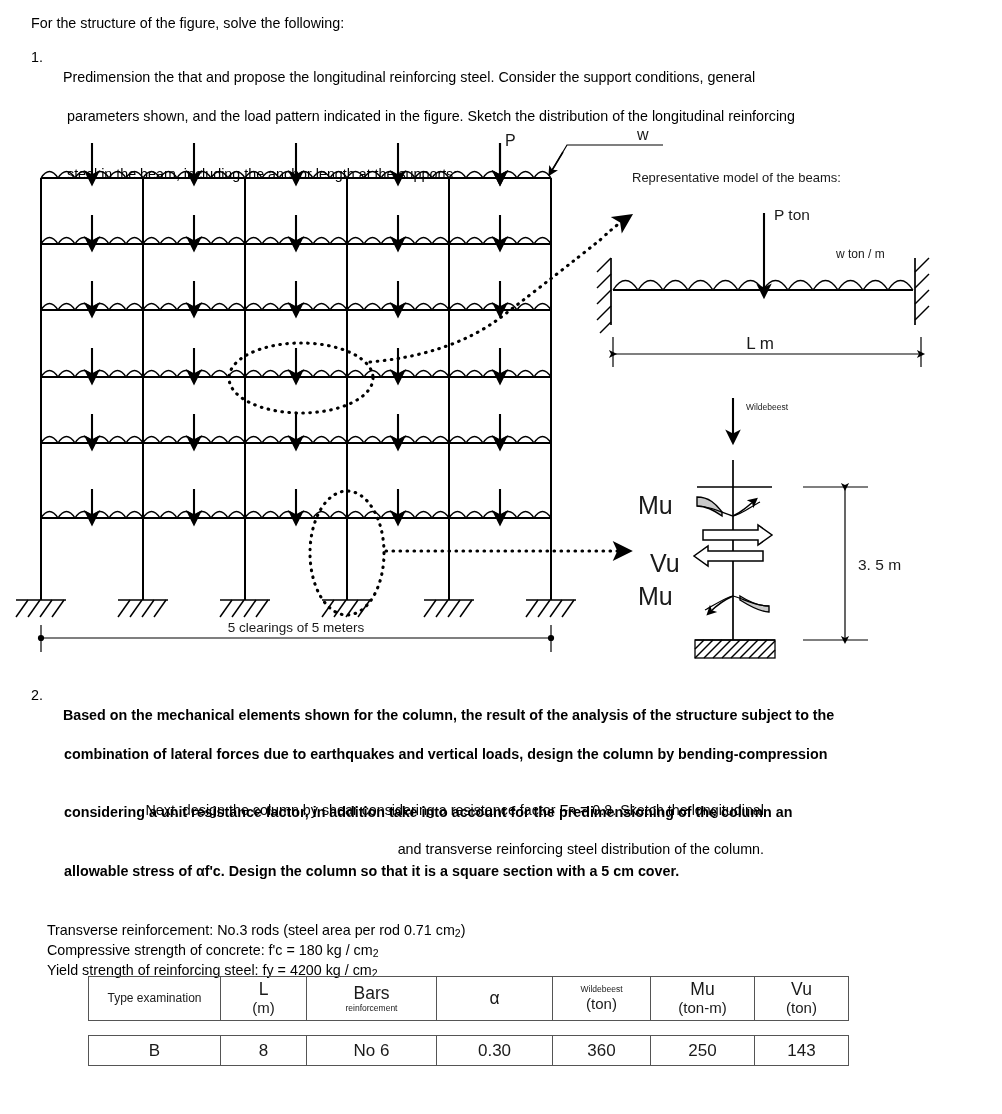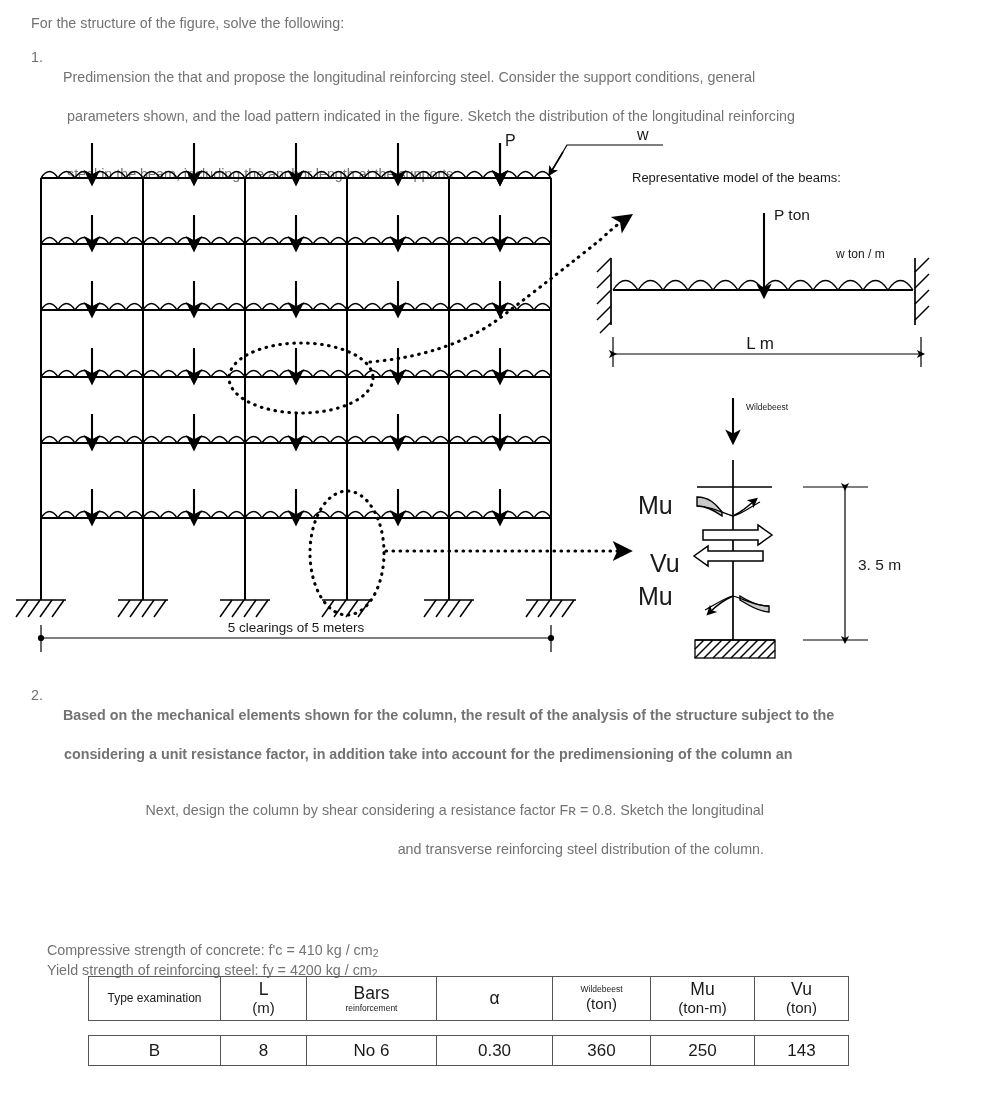--- a/index.html
+++ b/index.html
@@ -21,21 +21,21 @@
     position: relative;
     width: 1002px;
     height: 1114px;
   }
 
   
   .txt {
     position: absolute;
     font-size: 14.3px;
     line-height: 19.5px;
-    color: #737373;
+    color: #000000;
     white-space: pre-wrap;
   }
   #intro-line      { left: 31px;  top: 14px;  width: 700px; }
   #item1-num       { left: 31px;  top: 48px;  width: 14px; }
   #item1-body      { left: 47px;  top: 48px;  width: 932px; text-indent: 0; }
   #item1-body .ind { display:block; padding-left: 20px; }
   #item2-num       { left: 31px;  top: 686px; width: 14px; }
   #item2-body      { left: 47px;  top: 686px; width: 920px; font-weight: bold; }
   #item2-body .ind { display:block; padding-left: 17px; }
   #item2-next      { left: 64px;  top: 781px; width: 700px; text-align: right; }
@@ -338,32 +338,37 @@
       <line class="ln-thin" x1="845" y1="487" x2="845" y2="640" marker-start="url(#ahead-s)" marker-end="url(#ahead-s)"></line>
       <text class="lbl" x="858" y="570" font-size="15.5">3. 5 m</text>
     </g>
   </svg>
 
   <div id="rep-model-title">Representative model of the beams:</div>
 
   <div class="txt" id="item2-num">2.</div>
   <div class="txt" id="item2-body">
     <span>Based on the mechanical elements shown for the column, the result of the analysis of the structure subject to the</span>
+    <span class="ind">combination of lateral forces due to earthquakes and vertical loads, design the column by bending-compression</span>
     <span class="ind">considering a unit resistance factor, in addition take into account for the predimensioning of the column an</span>
+    <span class="ind">allowable stress of αf'c. Design the column so that it is a square section with a 5 cm cover.</span>
   </div>
   <div class="txt" id="item2-next">
     <span>Next, design the column by shear considering a resistance factor Fʀ = 0.8. Sketch the longitudinal</span><br>
     <span>and transverse reinforcing steel distribution of the column.</span>
   </div>
 
 
 
+  <div class="txt" id="design-trans">
+    <span>Transverse reinforcement: No.3 rods (steel area per rod 0.71 cm</span><span class="sub">2</span><span>)</span>
+  </div>
 
   <div class="txt" id="design-fc">
-    <span>Compressive strength of concrete: f'c = 410 kg / cm</span><span class="sub">2</span>
+    <span>Compressive strength of concrete: f'c = 180 kg / cm</span><span class="sub">2</span>
   </div>
 
   <div class="txt" id="design-fy">
     <span>Yield strength of reinforcing steel: fy = 4200 kg / cm</span><span class="sub">2</span>
   </div>
 
   <div class="tbl-wrap">
     <table class="dt head">
       <colgroup>
         <col style="width:132px">

